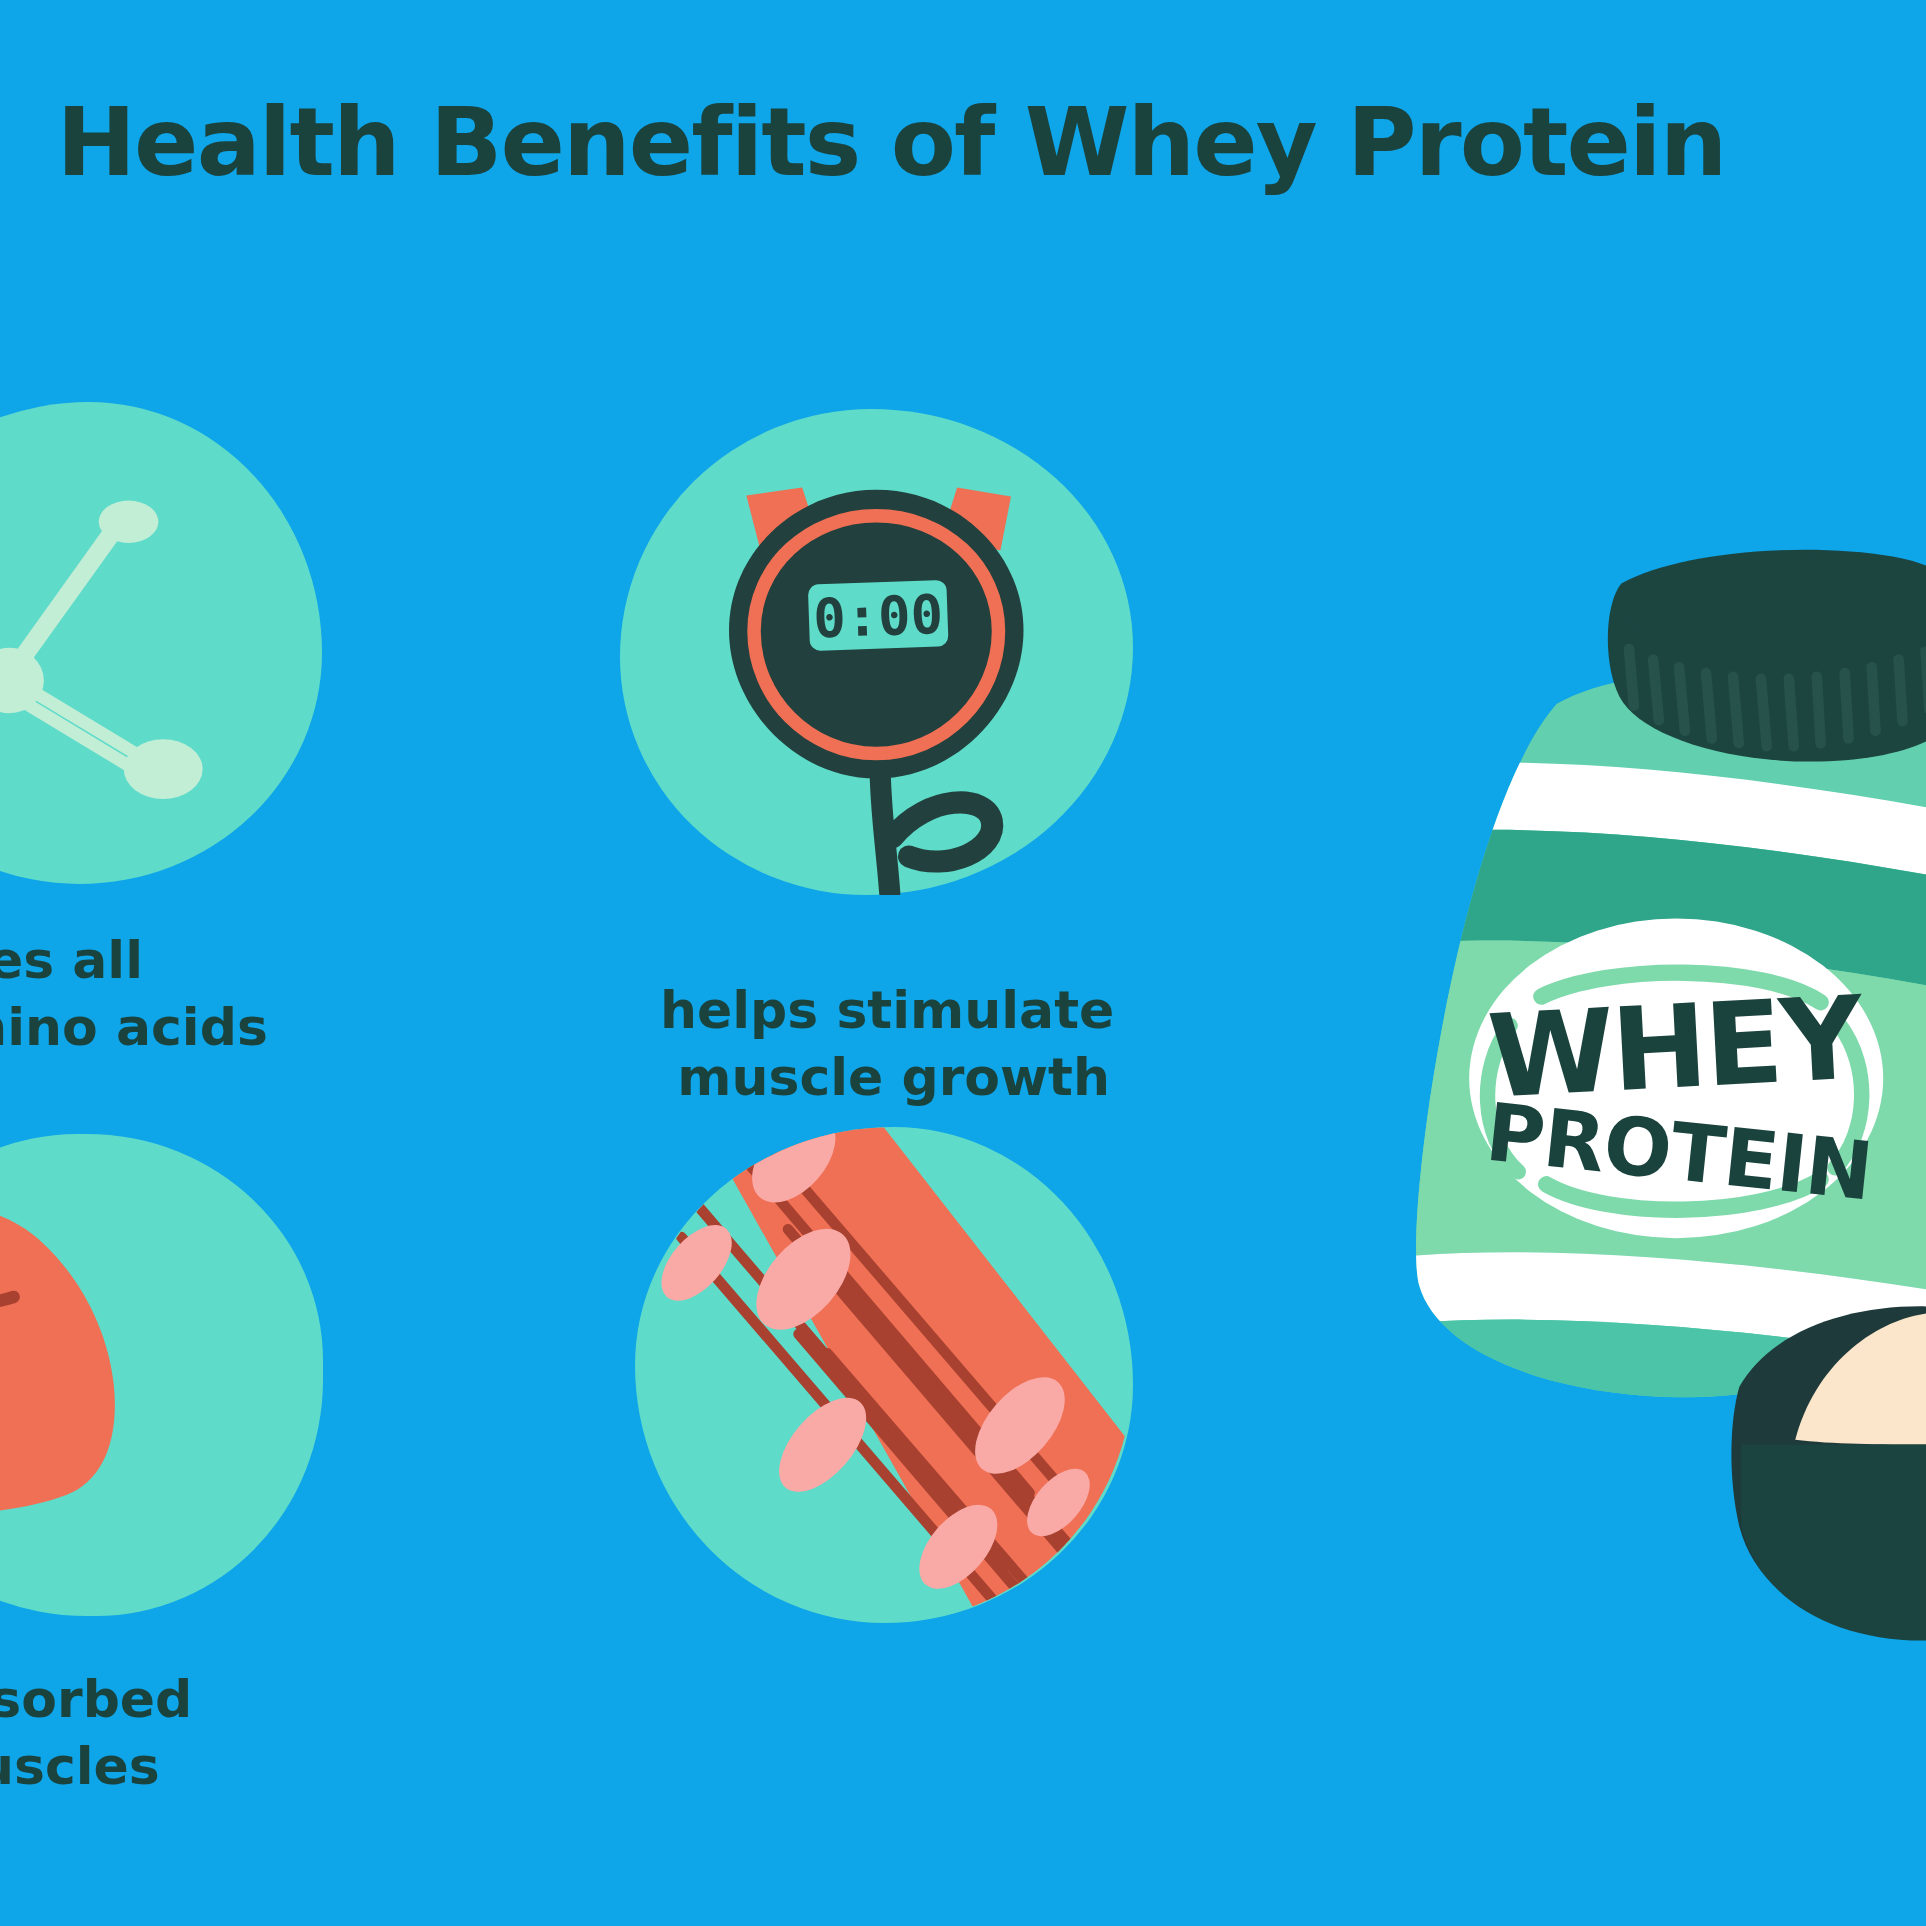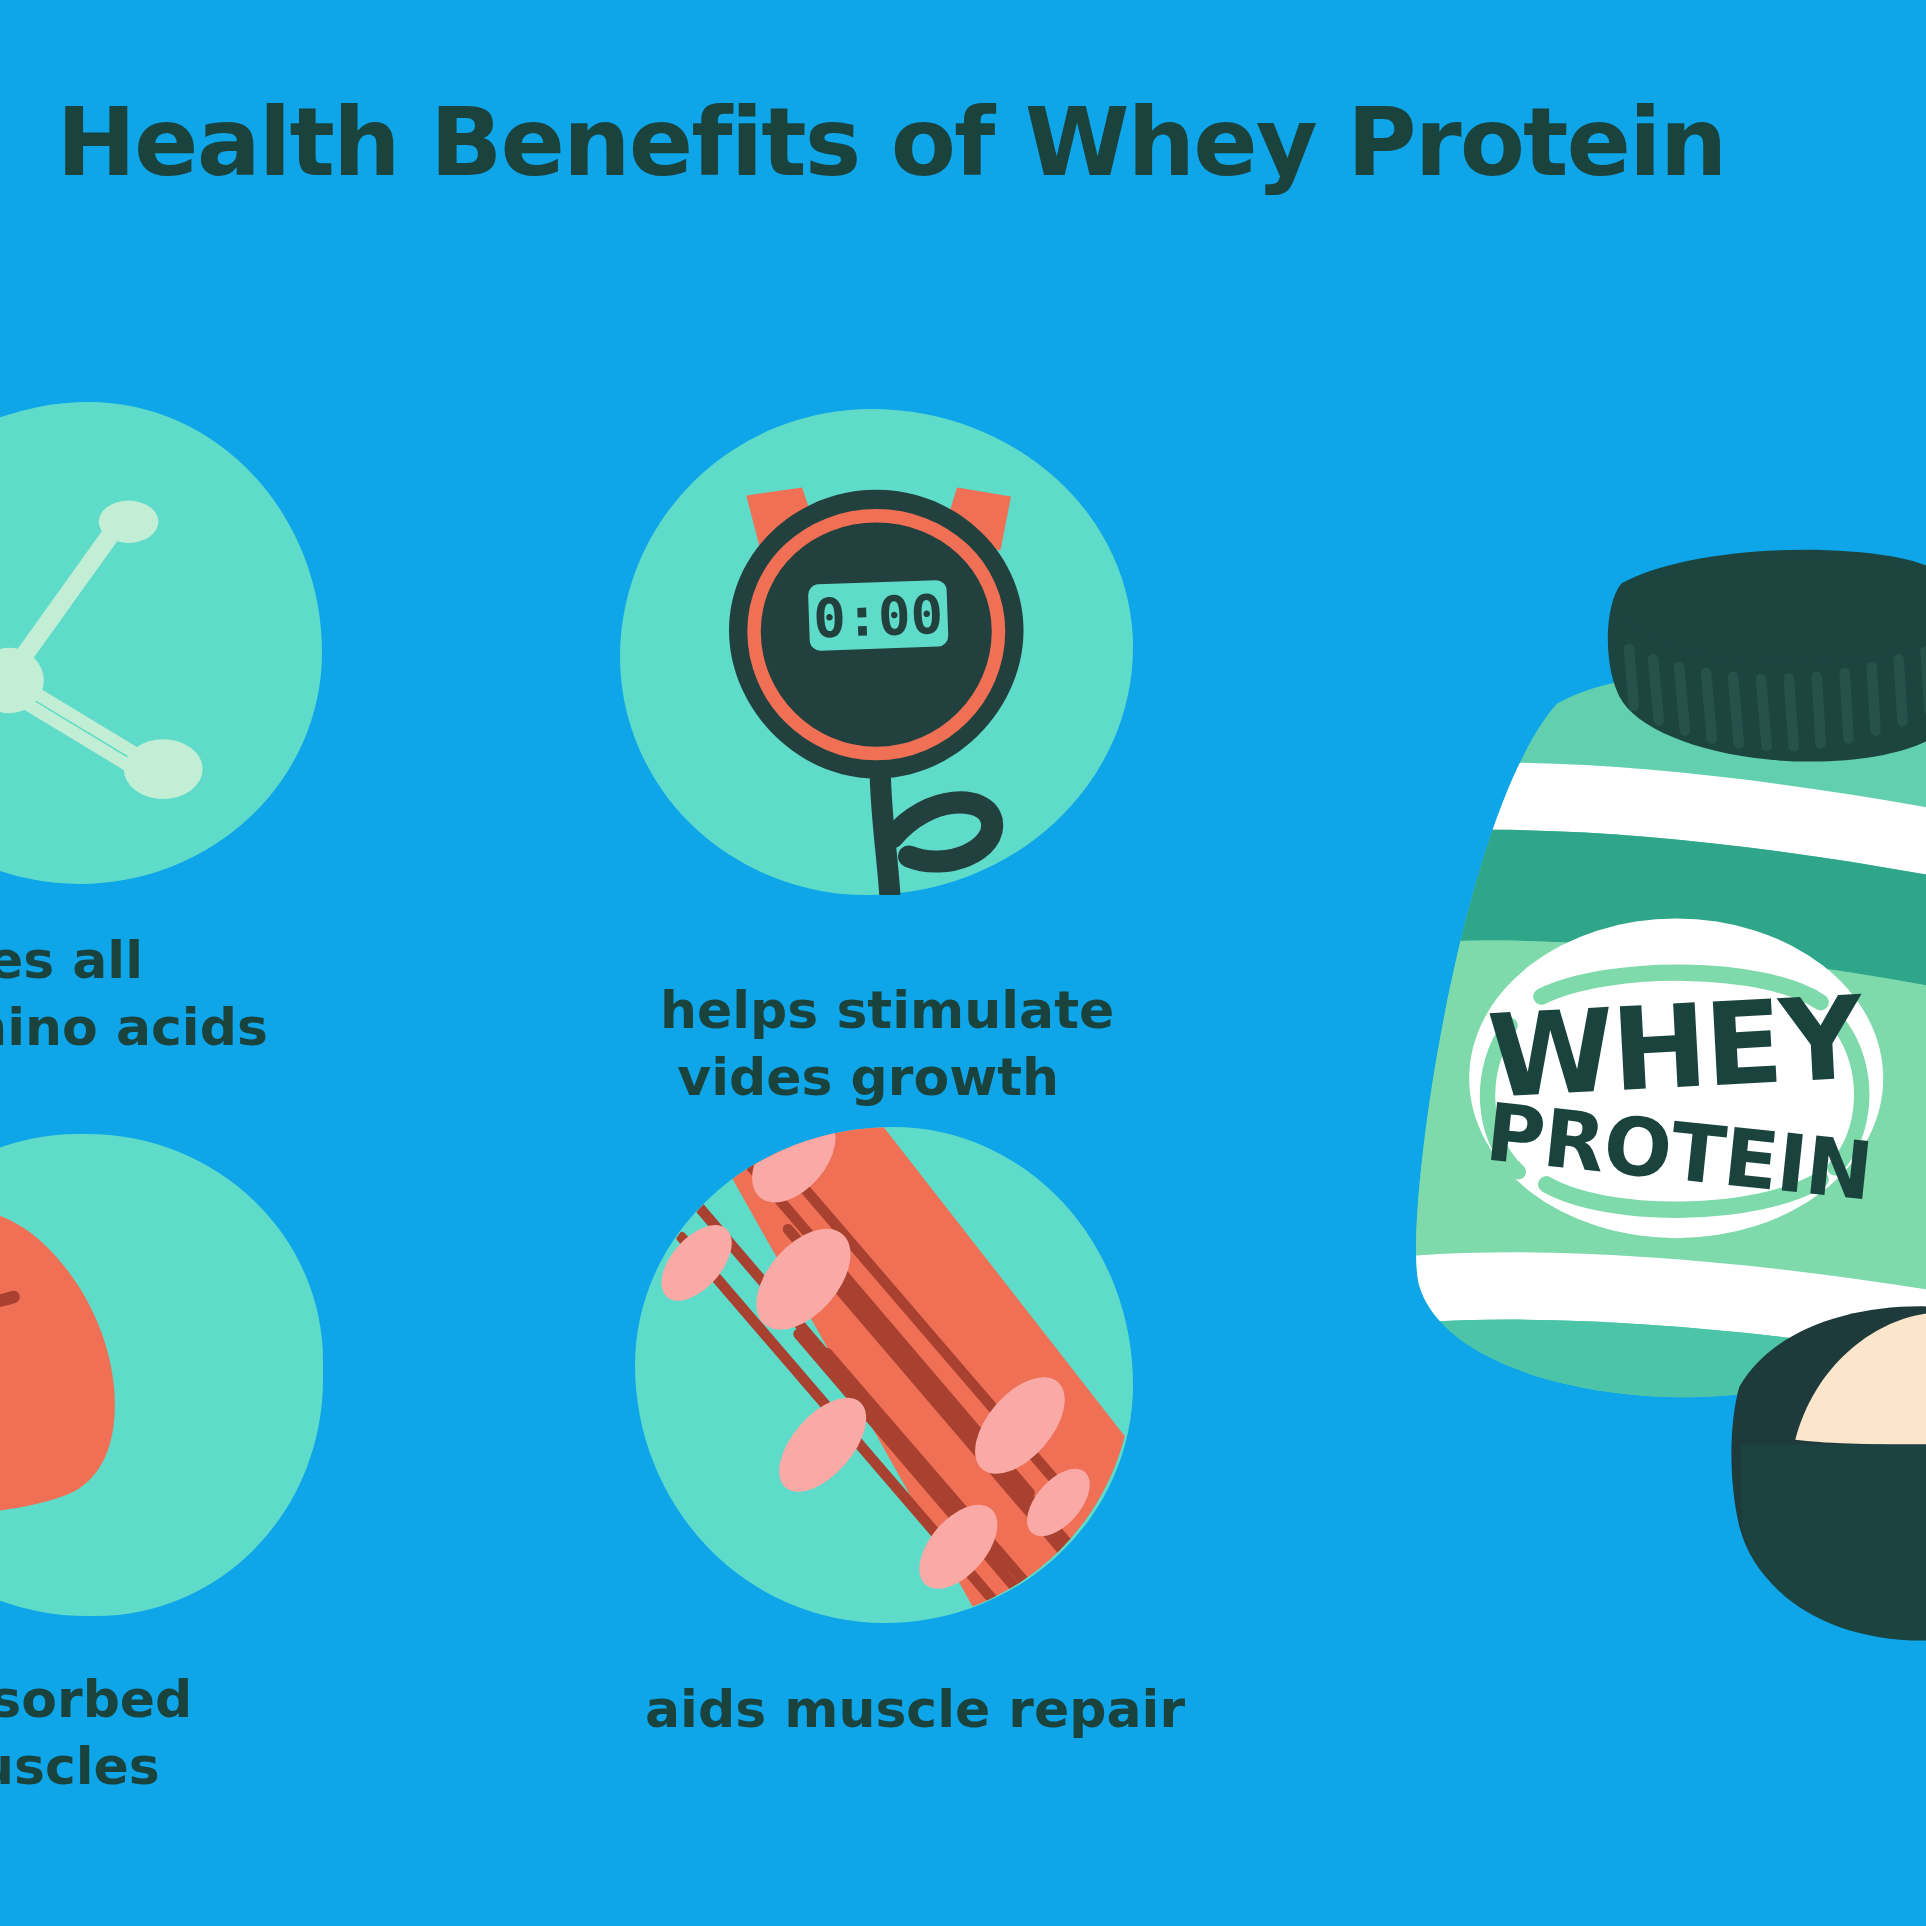--- a/index.html
+++ b/index.html
@@ -147,21 +147,21 @@
              C 278 326 392 222 532 222 Z" fill="none" stroke="#ef7055" stroke-width="28"></path>
 
     <g>
       <rect x="392" y="360" width="288" height="138" rx="22" fill="#5edbc9" transform="rotate(-2 536 429)"></rect>
       <text x="536" y="470" text-anchor="middle" font-family="DejaVu Sans Mono, monospace" font-size="112" font-weight="bold" fill="#22403d" transform="rotate(-2 536 429)">0:00</text>
     </g>
   </svg>
 
   <div class="caption" style="left:660px; top:934px;margin-top:43px;">
     <span class="ln">helps stimulate</span>
-    <span class="ln" style="padding-left:17.3px">vides growth</span>
+    <span class="ln" style="padding-left:17.3px">muscle growth</span>
   </div>
 
   <div class="disc" id="bicep-disc"></div>
   <svg id="bicep-art" viewBox="0 0 1000 1000">
 
     <path d="M -60 170
              C 120 120 300 130 400 210
              C 480 275 552 390 566 520
              C 578 640 540 720 470 748
              C 360 792 160 800 -60 790 Z" fill="#ef7055"></path>
@@ -212,21 +212,20 @@
           <ellipse cx="390" cy="660" rx="62" ry="118" transform="rotate(41 390 660)"></ellipse>
           <ellipse cx="800" cy="620" rx="66" ry="120" transform="rotate(41 800 620)"></ellipse>
           <ellipse cx="672" cy="872" rx="58" ry="104" transform="rotate(41 672 872)"></ellipse>
           <ellipse cx="880" cy="780" rx="46" ry="84" transform="rotate(41 880 780)"></ellipse>
         </g>
       </g>
     </svg>
   </div>
 
   <div class="caption" style="left:645px; top:1676px;">
-    <span class="ln">aids muscle repair</span>
   </div>
 
   <svg id="jar-art" viewBox="0 0 1260 1990">
     <defs>
       <clipPath id="jarClip">
         <path d="M 452 332
                  C 560 270 780 248 960 268
                  C 1120 286 1255 332 1260 400
                  L 1260 1560
                  C 1200 1700 900 1790 640 1770

